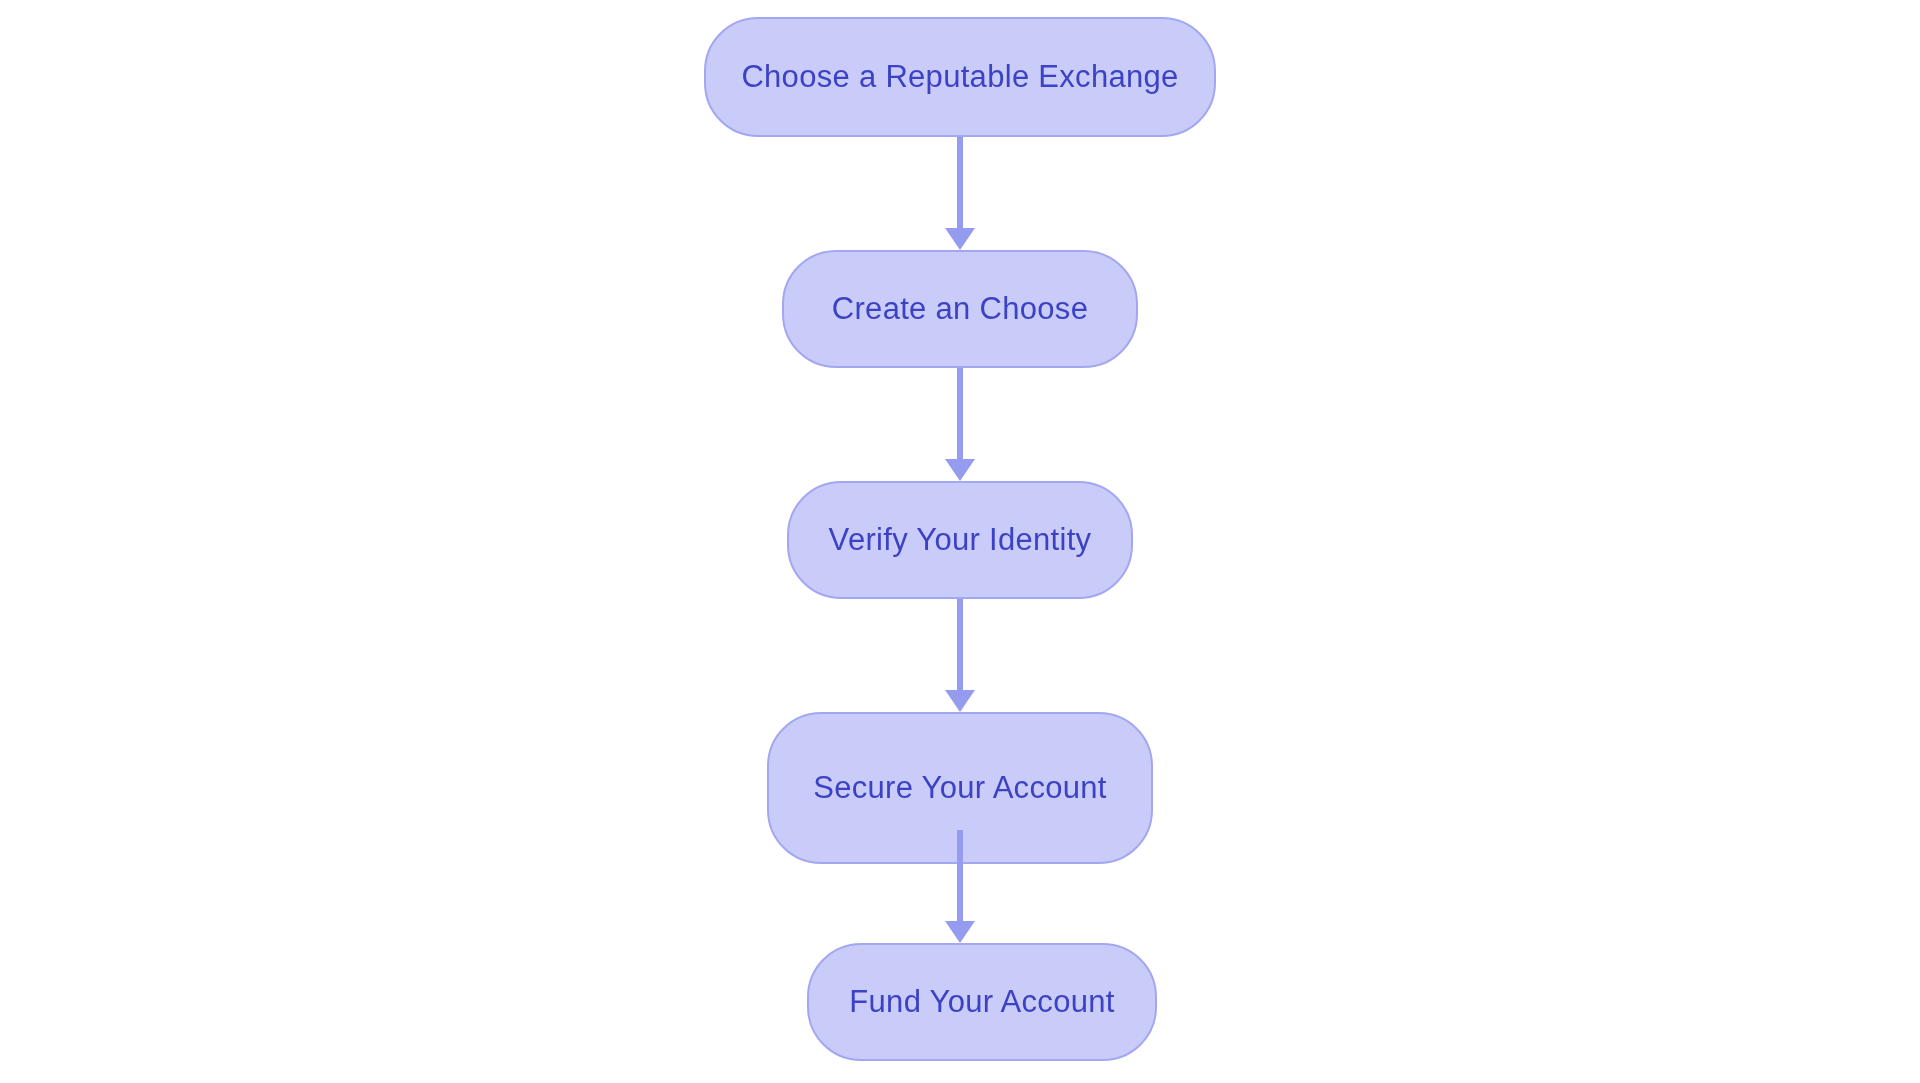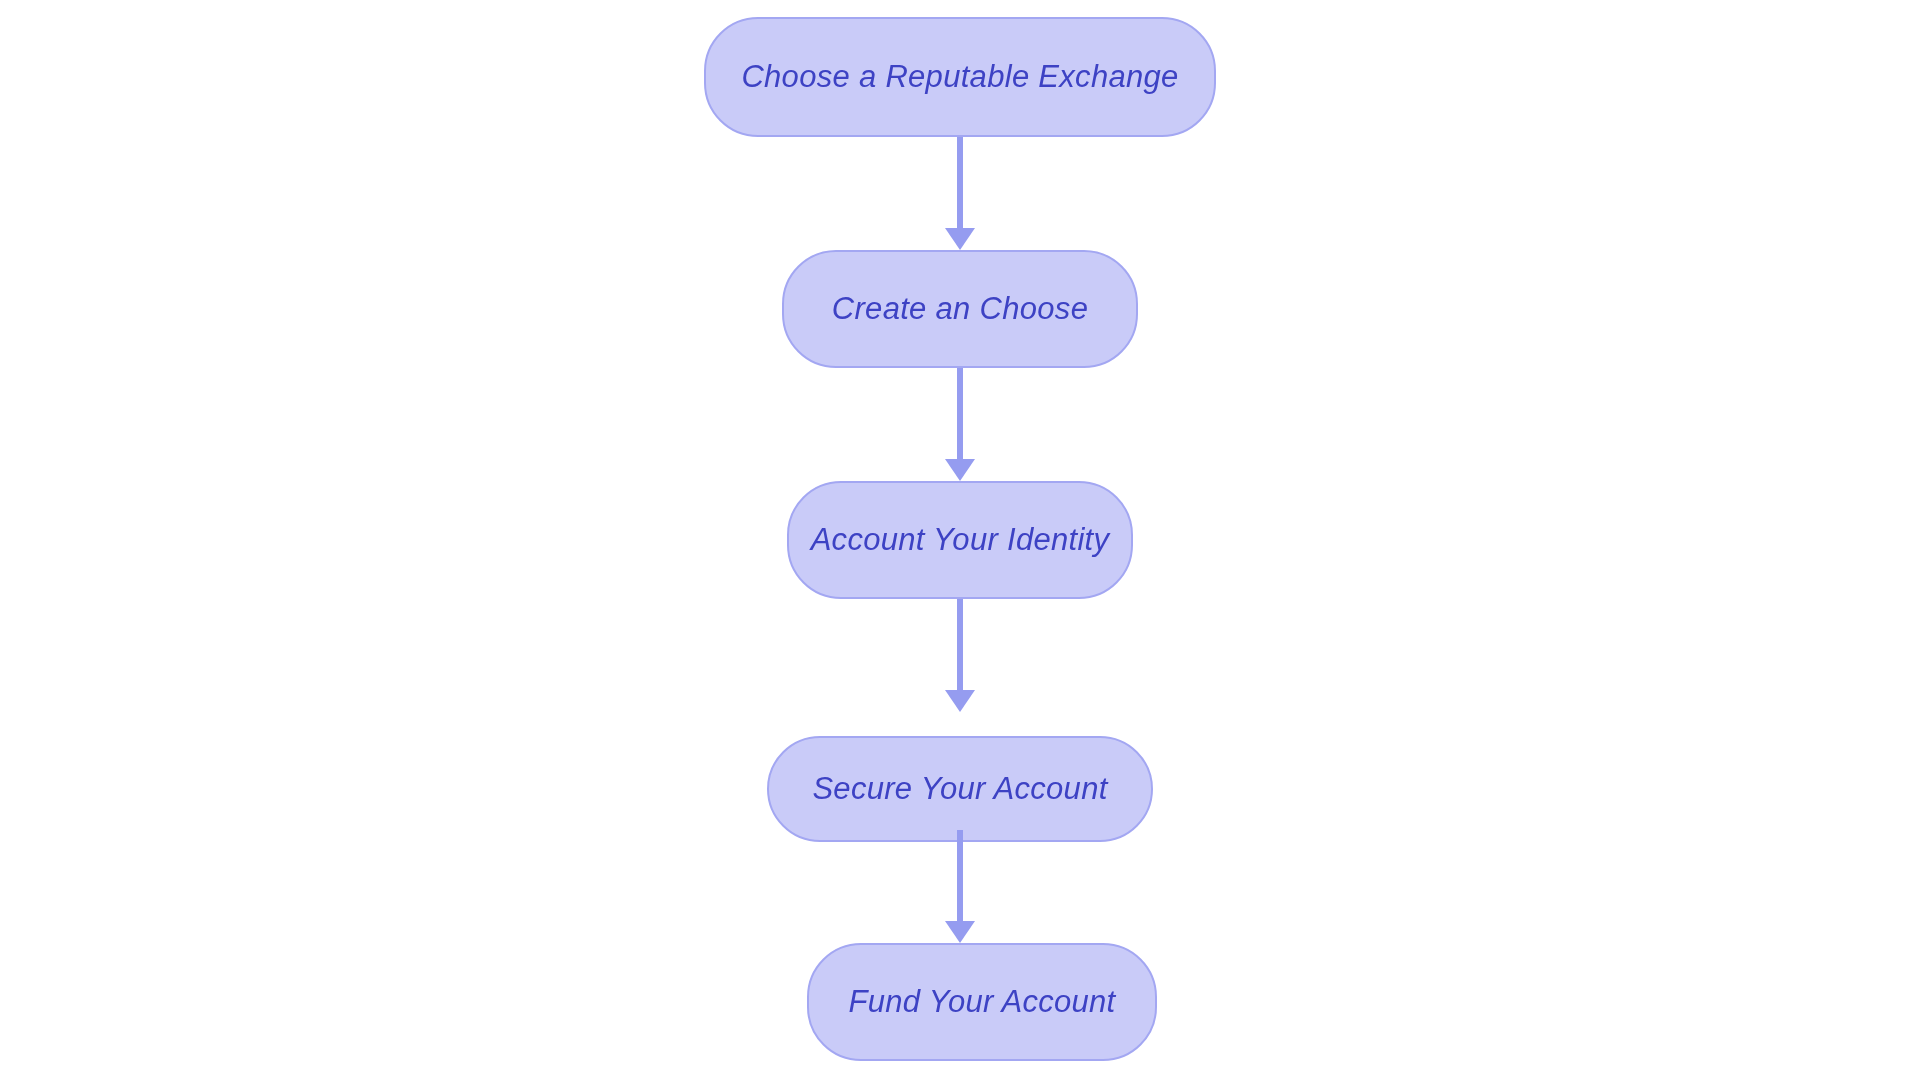--- a/index.html
+++ b/index.html
@@ -22,26 +22,25 @@
     align-items: center;
     justify-content: center;
     background: var(--node-fill, #c9cbf8);
     border: 2px solid var(--node-border, #a3a7f2);
     border-radius: 54px;
     color: var(--text-color, #3d42c4);
     font-size: 31px;
     letter-spacing: 0.3px;
     text-align: center;
     white-space: nowrap;
-    font-style: italic;
   }
   .node-1 { left: 704px; top: 17px;  width: 512px; height: 120px; }
   .node-2 { left: 782px; top: 250px; width: 356px; height: 118px; }
   .node-3 { left: 787px; top: 481px; width: 346px; height: 118px; }
-  .node-4 { left: 767px; top: 736px; width: 386px; height: 106px; }
+  .node-4 { left: 767px; top: 712px; width: 386px; height: 152px; }
   .node-5 { left: 807px; top: 943px; width: 350px; height: 118px; }
 
   .arrow-stem {
     position: absolute;
     left: 957px;
     width: 6px;
     height: 91px;
     background: var(--arrow-color, #959cf0);
   }
   .arrow-head {
@@ -71,21 +70,21 @@
   <div class="arrow-head head-1"></div>
 
   <div class="flow-node node-2">
     <span>Create an Choose</span>
   </div>
 
   <div class="arrow-stem stem-2"></div>
   <div class="arrow-head head-2"></div>
 
   <div class="flow-node node-3">
-    <span>Account Your Identity</span>
+    <span>Verify Your Identity</span>
   </div>
 
   <div class="arrow-stem stem-3"></div>
   <div class="arrow-head head-3"></div>
 
   <div class="flow-node node-4">
     <span>Secure Your Account</span>
   </div>
 
   <div class="arrow-stem stem-4"></div>

